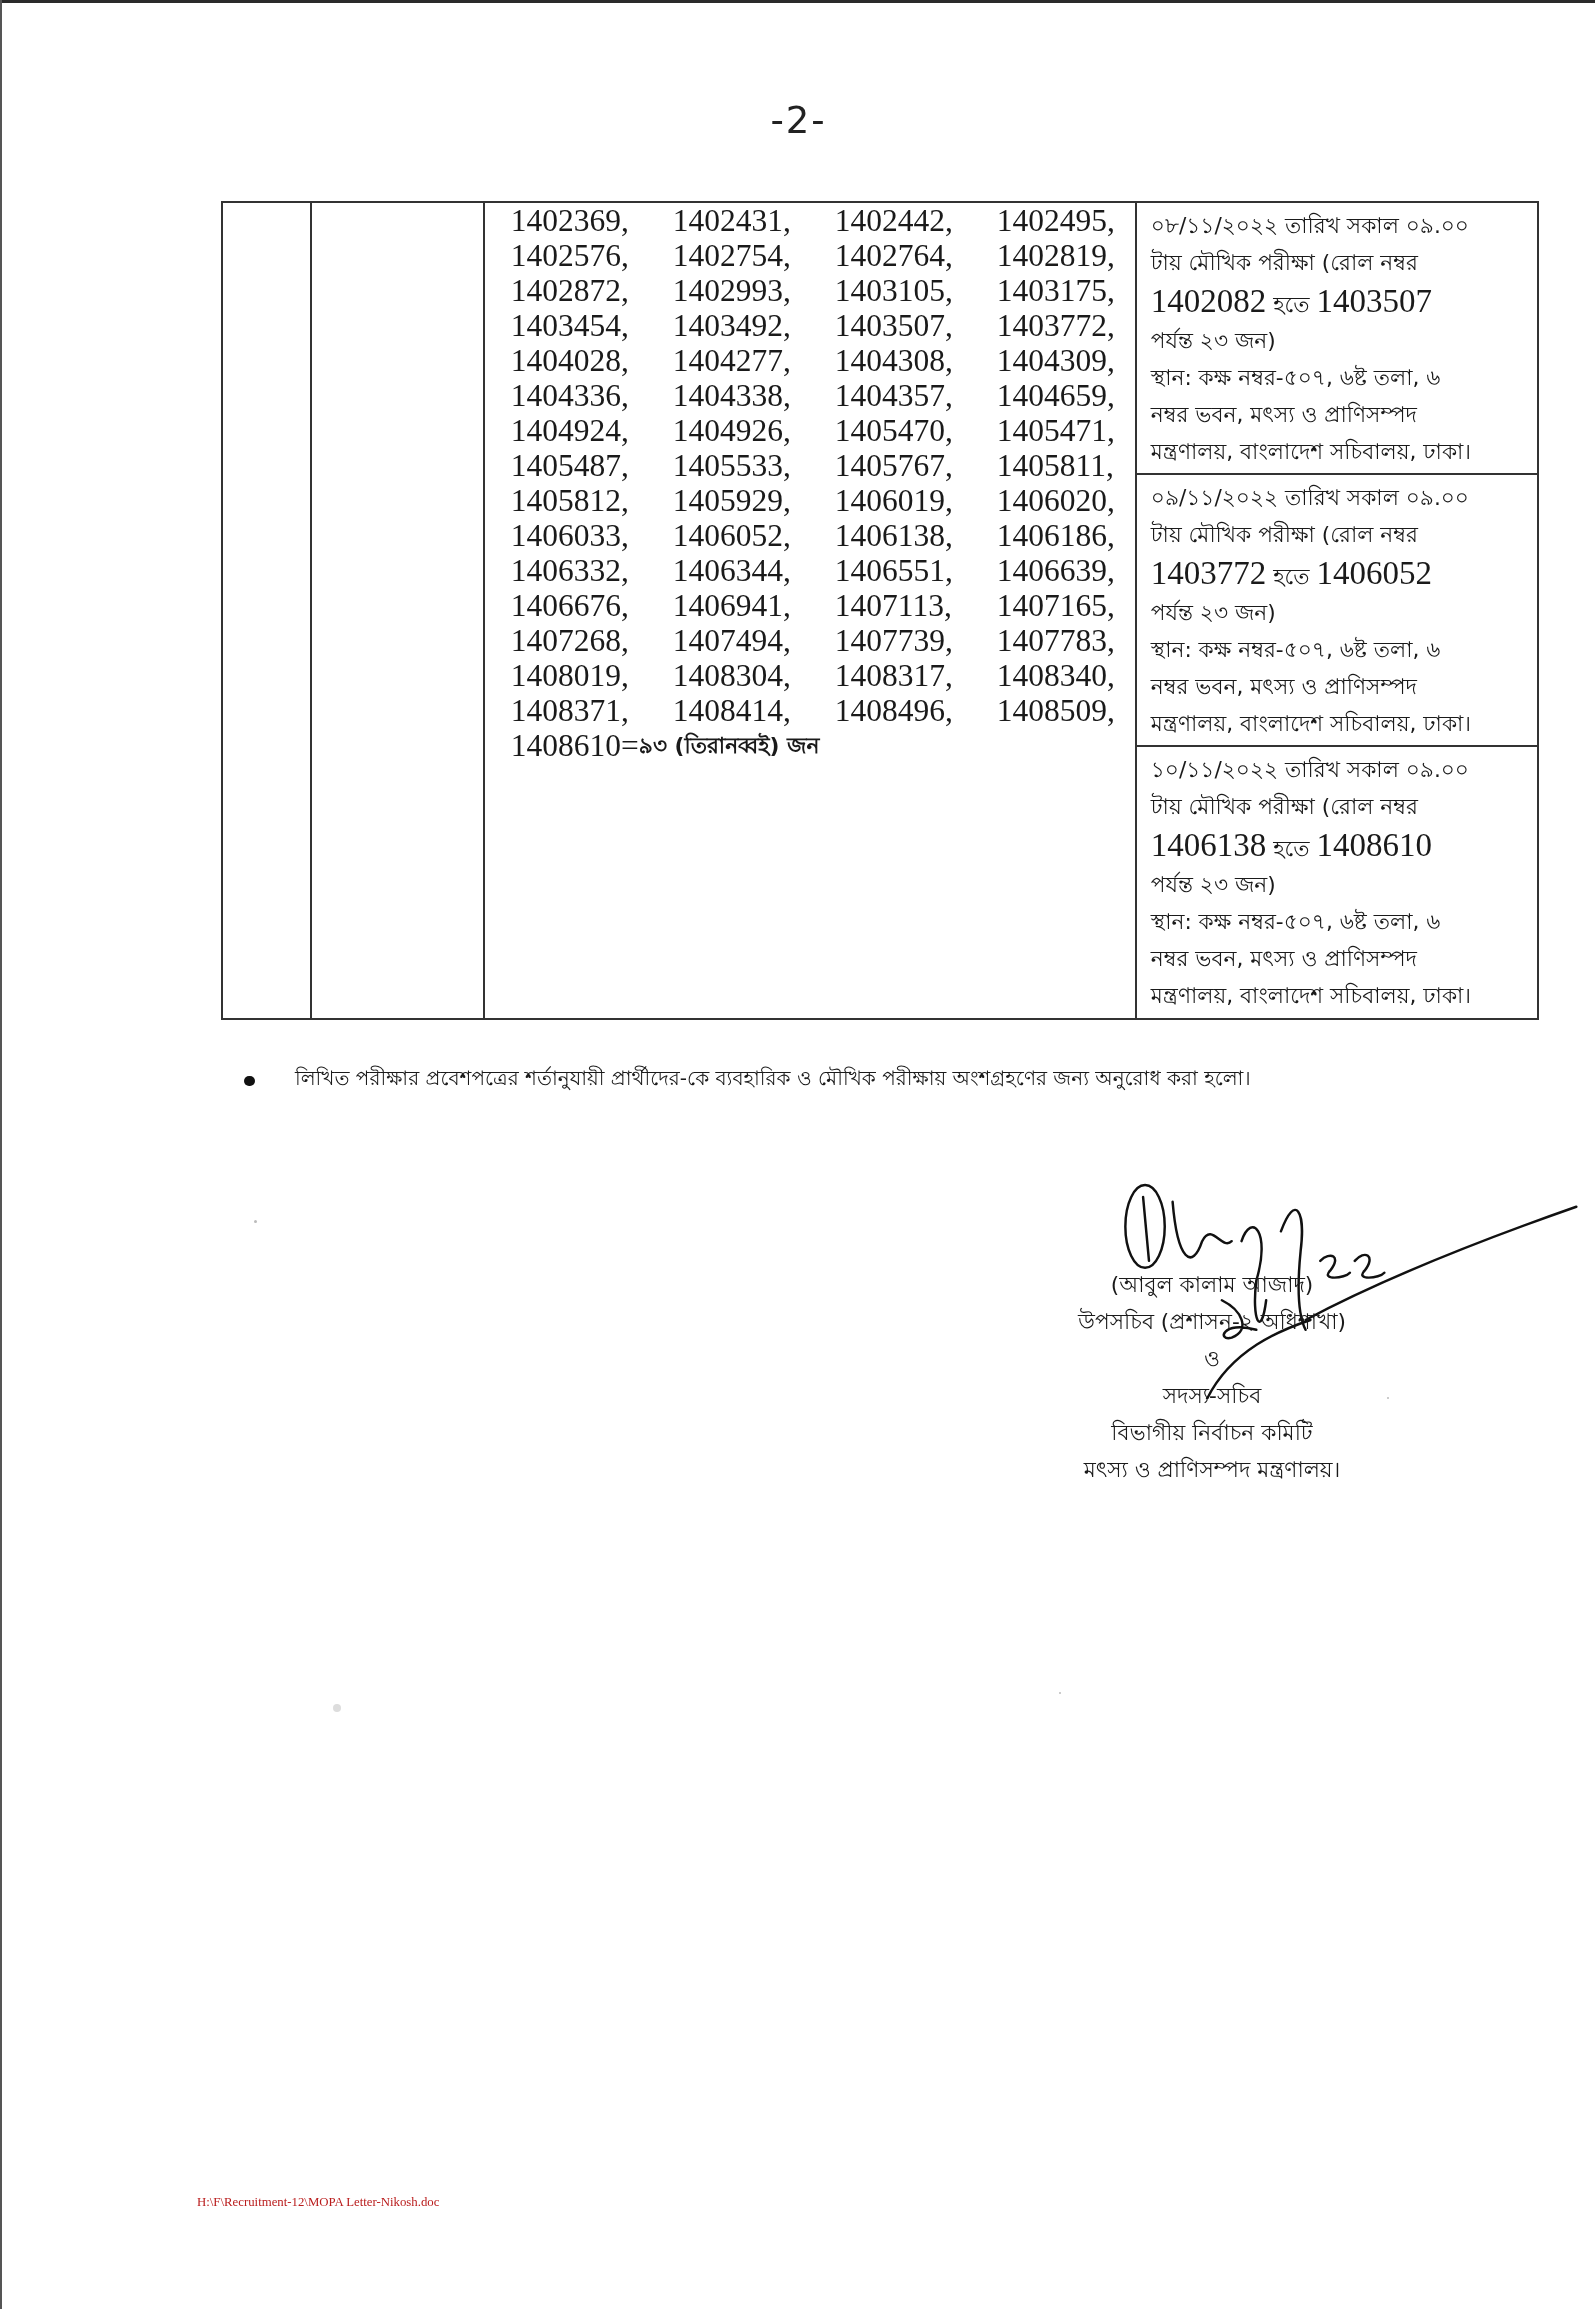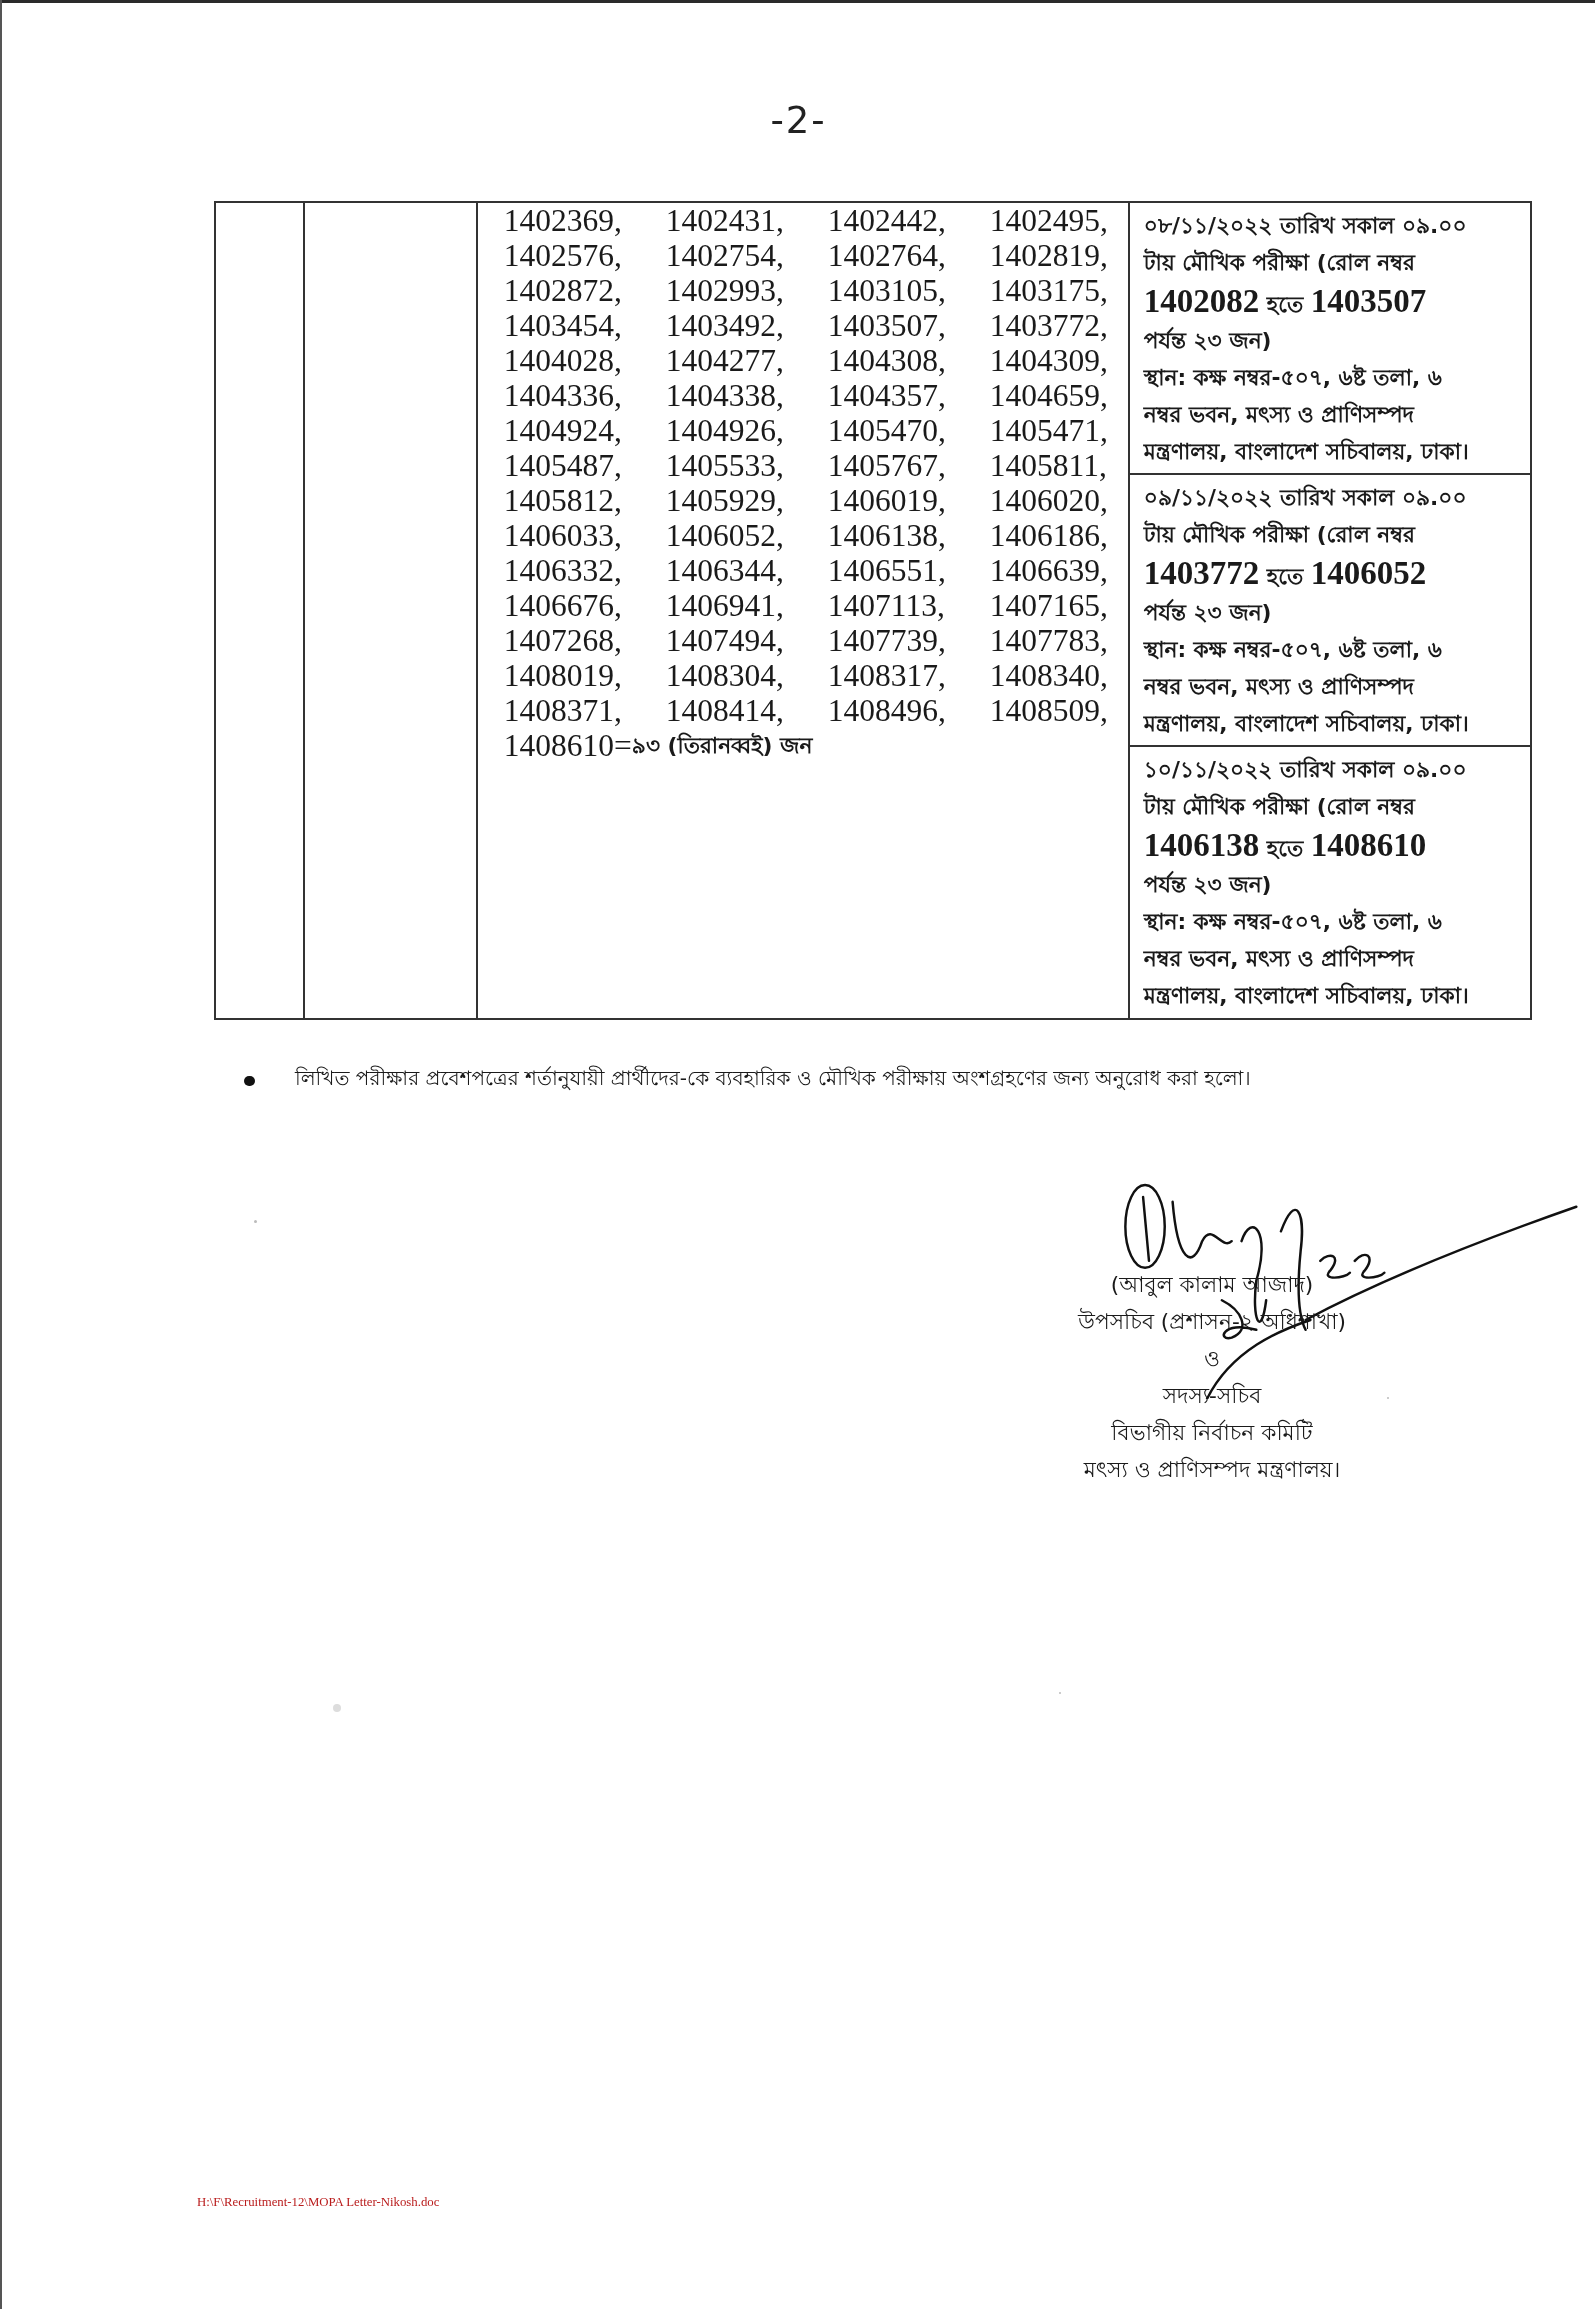--- a/index.html
+++ b/index.html
@@ -8,34 +8,34 @@
       overflow: hidden; color: #1a1a1a;
       font-family: "DejaVu Serif", serif;
     }
     .scan-top { position: absolute; left: 0; top: 0; width: 1596px; height: 3px; background: #2a2a2a; }
     .scan-left { position: absolute; left: 0; top: 0; width: 2px; height: 2309px; background: #555; }
     .page-number {
       position: absolute; left: 749px; top: 99px; width: 99px; text-align: center;
       font-family: "DejaVu Sans", sans-serif; font-size: 37px; color: #222; letter-spacing: 2px;
     }
     .table {
-      position: absolute; left: 214px; top: 201px; width: 1318px; height: 819px;
+      position: absolute; left: 221px; top: 201px; width: 1318px; height: 819px;
       border: 2px solid #333; box-sizing: border-box;
     }
     .col-line { position: absolute; top: 0; bottom: 0; width: 0; border-left: 2px solid #333; }
     .rolls {
       position: absolute; left: 276px; top: 0px; width: 650px;
       font-family: "Liberation Serif", serif; font-size: 31.5px; line-height: 35px;
     }
     .roll-row { display: flex; height: 35px; }
     .roll-cell { width: 162px; padding-left: 11.8px; box-sizing: border-box; white-space: nowrap; }
     .roll-last { padding-left: 11.8px; white-space: nowrap; }
     .roll-last .total { font-family: "DejaVu Sans", sans-serif; font-weight: bold; font-size: 21.7px; text-align: right; }
     .schedule {
-      position: absolute; left: 914px; top: 0; width: 402px; font-weight: bold;
+      position: absolute; left: 914px; top: 0; width: 402px;
     }
     .sched-block {
       position: relative; box-sizing: border-box; padding: 3.9px 0 0 13.8px;
       font-family: "DejaVu Sans", sans-serif; font-size: 21.7px; color: #1a1a1a;
     }
     .sched-block + .sched-block { border-top: 2px solid #333; }
     .sched-line { height: 37px; line-height: 37px; white-space: nowrap; }
     .sched-range { height: 41px; line-height: 41px; white-space: nowrap; font-size: 21.7px; }
     .sched-range .num { font-family: "Liberation Serif", serif; font-size: 33px; margin-top: 12px; }
     .note {

